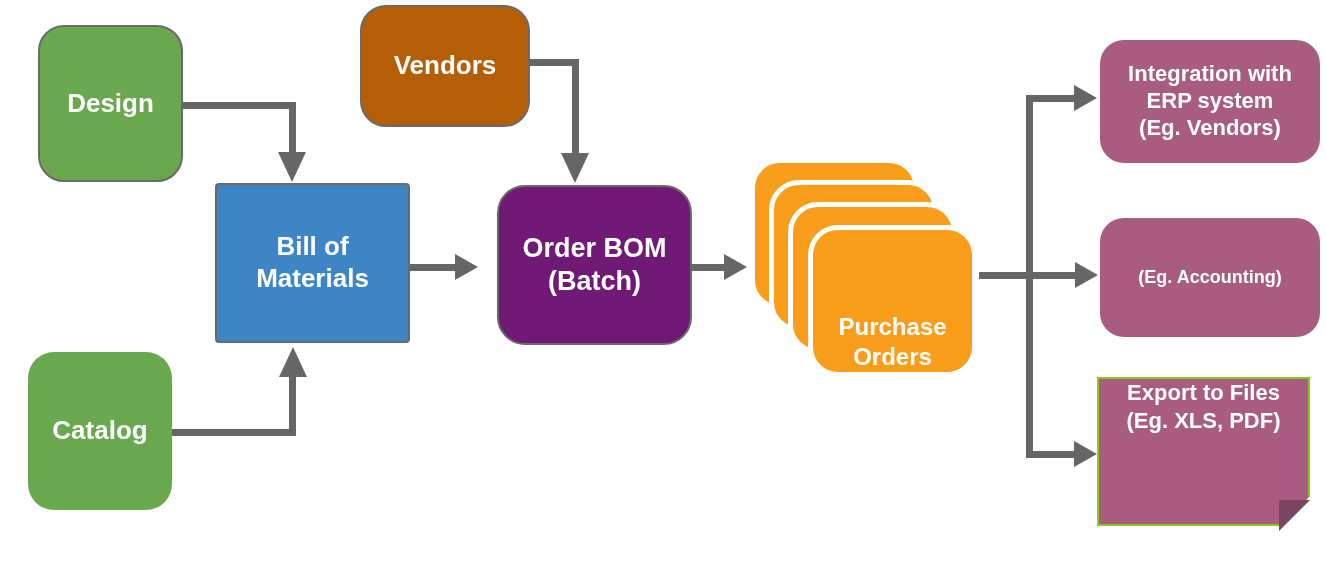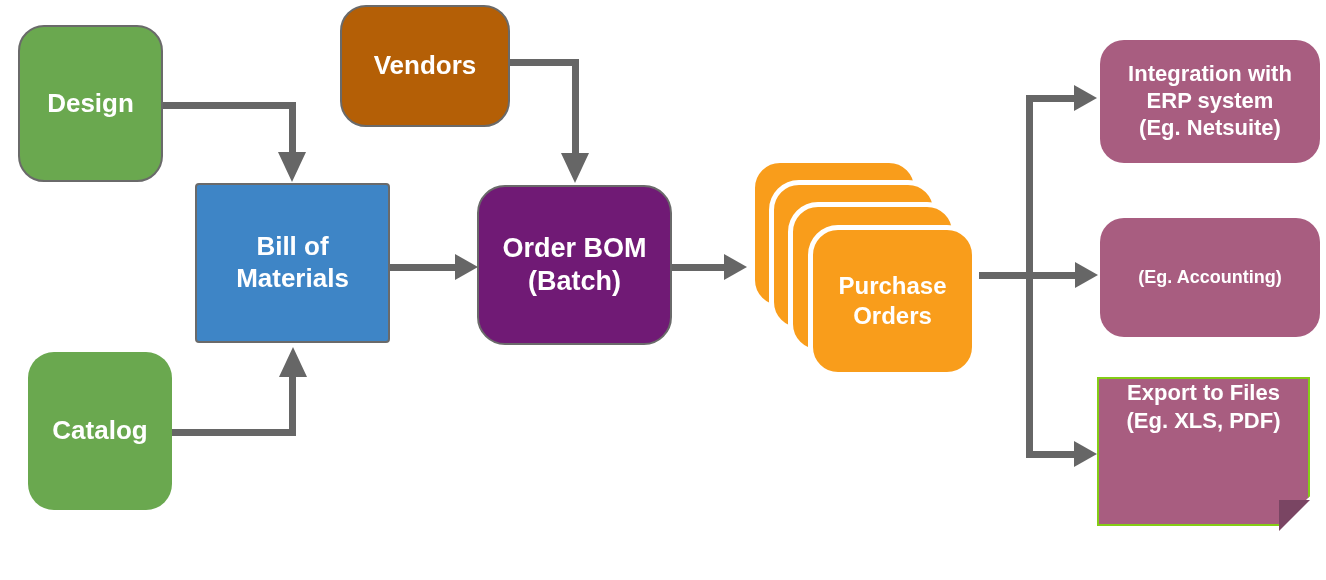--- a/index.html
+++ b/index.html
@@ -6,34 +6,34 @@
   .canvas{
     position:relative;width:1326px;height:580px;background:#ffffff;overflow:hidden;
     font-family:"Liberation Sans",sans-serif;
   }
   .node{
     position:absolute;display:flex;align-items:center;justify-content:center;
     text-align:center;color:#ffffff;font-weight:bold;box-sizing:border-box;
     white-space:pre-line;line-height:1.22;
   }
   .rounded{border-radius:26px;}
-  .bordered{border:2px solid #6a6a6a;}
+  .bordered{border:2px solid #6a6a6a;margin-left:20px;}
   .lbl{white-space:pre-line;}
   
   .ln{position:absolute;}
   .ah{position:absolute;}
   .ah-right{width:23px;height:26px;clip-path:polygon(0 0,0 100%,100% 50%);}
   .ah-down{width:28px;height:30px;clip-path:polygon(0 0,100% 0,50% 100%);}
   .ah-up{width:28px;height:30px;clip-path:polygon(50% 0,0 100%,100% 100%);}
   
   .po-card{
     position:absolute;width:169px;height:152px;border-radius:30px;
     border:5px solid #ffffff;box-sizing:border-box;
   }
-  .po-front{display:flex;align-items:center;justify-content:center;text-align:center;
+  .po-front{display:flex;align-items:flex-end;justify-content:center;text-align:center;
     color:#fff;font-weight:bold;font-size:24px;line-height:1.25;white-space:pre-line;}
   
   .note{
     position:absolute;left:1097px;top:377px;width:213px;height:149px;
     border:2px solid #84cc16;box-sizing:border-box;
     clip-path:polygon(0 0,100% 0,100% calc(100% - 30px),calc(100% - 30px) 100%,0 100%);
     display:flex;align-items:flex-start;justify-content:center;text-align:center;
     color:#fff;font-weight:bold;white-space:pre-line;line-height:1.25;
   }
   .note-fold{
@@ -118,21 +118,21 @@
     <div class="po-card" style="left: 788px; top: 202px; background-color: rgb(249, 157, 27);"></div>
     <div class="po-card po-front" style="left: 808px; top: 225px; background-color: rgb(249, 157, 27);">
       <span class="lbl">Purchase
 Orders</span>
     </div>
   </div>
 
   <div class="node rounded rlabel" style="left: 1100px; top: 40px; width: 220px; height: 123px; border-radius: 24px; background-color: rgb(168, 93, 128);">
     <span class="lbl">Integration with
 ERP system
-(Eg. Netsuite)</span>
+(Eg. Vendors)</span>
   </div>
 
   <div class="node rounded rlabel" style="left: 1100px; top: 218px; width: 220px; height: 119px; border-radius: 24px; background-color: rgb(168, 93, 128);">
     <span class="lbl">
       <span class="sub">(Eg. Accounting)</span>
     </span>
   </div>
 
   <div class="note rlabel" style="background-color: rgb(168, 93, 128);">
     <span class="lbl">Export to Files

